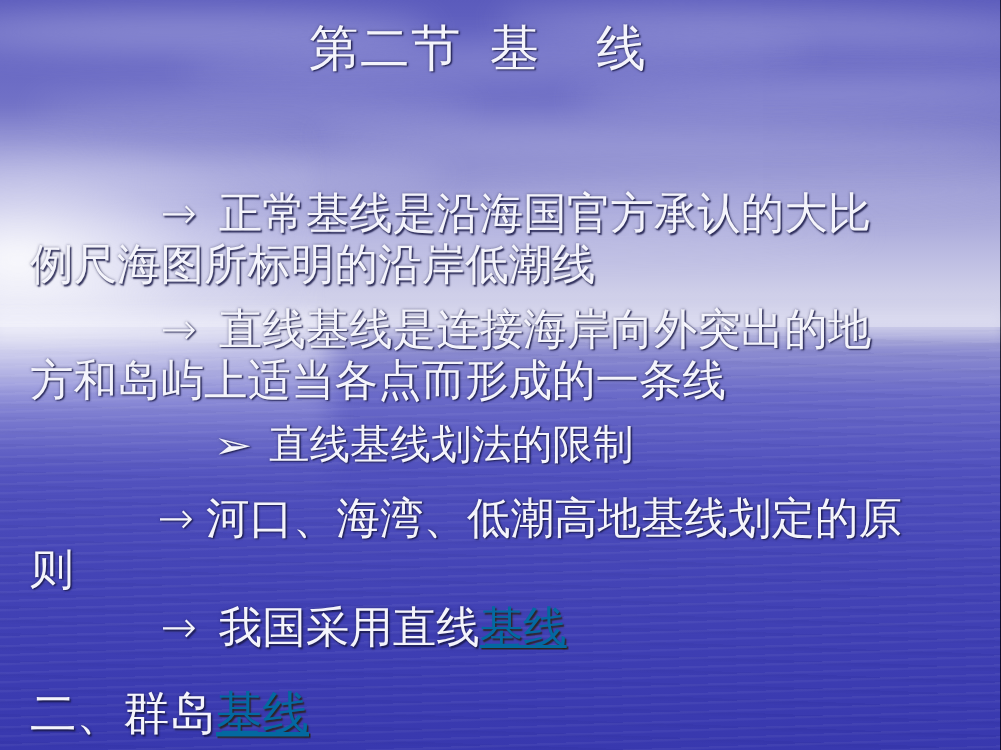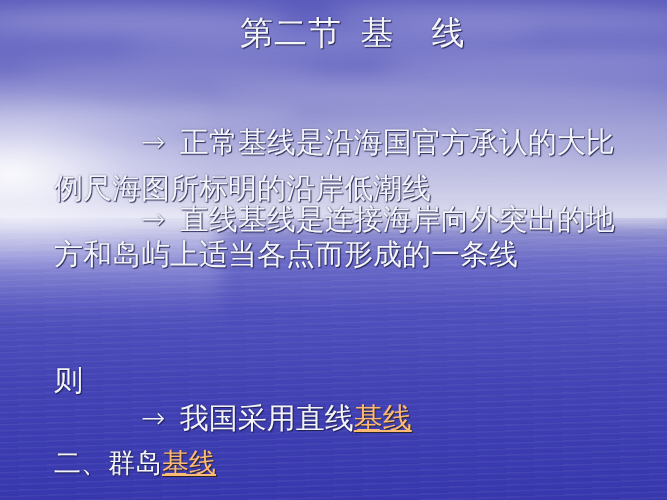--- a/index.html
+++ b/index.html
@@ -112,58 +112,57 @@
         rgba(20,20,90,0.12) 1px,
         rgba(0,0,0,0) 3px,
         rgba(0,0,0,0) 9px);
   }
 
   
   .content {
     position: absolute;
     inset: 0;
     color: #ffffff;
-    margin-left: 34px;
   }
   .txt {
     position: absolute;
     color: #f4f4fb;
     text-shadow: 1px 1px 1px rgba(25,25,70,0.85), 0 0 2px rgba(25,25,70,0.5);
     white-space: pre;
     line-height: 1.0;
   }
   .serif { font-family: "Liberation Serif", "DejaVu Serif", serif; }
   .sans  { font-family: "Liberation Sans", "DejaVu Sans", sans-serif; }
 
   .slide-title {
     left: 206px; top: 17px;
     font-size: 33px;
     letter-spacing: 1px;
   }
   .h1-a { left: 36px;  top: 77px;  font-size: 31px; }
   .p1   { left: 107px; top: 128px; font-size: 29px; }
-  .p1b  { left: 20px;  top: 174px; font-size: 29px; }
+  .p1b  { left: 20px;  top: 163px; font-size: 29px; }
   .p2   { left: 107px; top: 205px; font-size: 29px; }
   .p2b  { left: 20px;  top: 240px; font-size: 29px; }
   .p3   { left: 145px; top: 283px; font-size: 27px; }
   .p4   { left: 105px; top: 331px; font-size: 29px; }
   .p4b  { left: 20px;  top: 366px; font-size: 29px; }
   .p5   { left: 107px; top: 404px; font-size: 29px; }
-  .h1-b { left: 20px;  top: 450px; font-size: 27px; }
+  .h1-b { left: 20px;  top: 460px; font-size: 31px; }
 
   .arrow  { font-family: "DejaVu Sans", sans-serif; font-weight: 300; }
   .bullet {
     font-family: "DejaVu Sans", sans-serif;
     font-size: 0.92em;
     display: inline-block;
     transform: scaleX(1.25);
   }
 
   a.link, .link {
-    color: #fdba74;
+    color: #0369a1;
     text-decoration: underline;
     text-underline-offset: 2px;
     text-shadow: 1px 1px 1px rgba(40,30,0,0.8);
   }
 </style>
 </head>
 <body>
 
 <div id="slide">
 
@@ -188,21 +187,23 @@
 
     <div class="txt serif slide-title">第二节  基    线</div>
 
 
     <div class="txt serif p1"><span class="arrow">→</span><span>  正常基线是沿海国官方承认的大比</span></div>
     <div class="txt serif p1b">例尺海图所标明的沿岸低潮线</div>
 
     <div class="txt serif p2b">方和岛屿上适当各点而形成的一条线</div>
     <div class="txt serif p2"><span class="arrow">→</span><span>  直线基线是连接海岸向外突出的地</span></div>
 
-
+    <div class="txt serif p3"><span class="bullet">➢</span><span>  直线基线划法的限制</span></div>
+
+    <div class="txt sans p4"><span class="arrow">→</span><span> 河口、海湾、低潮高地基线划定的原</span></div>
     <div class="txt sans p4b">则</div>
 
     <div class="txt serif p5"><span class="arrow">→</span><span>  我国采用直线</span><a href="#" class="link">基线</a></div>
 
     <div class="txt serif h1-b"><span>二、群岛</span><a href="#" class="link">基线</a></div>
 
   </div>
 </div>
 
 </body></html>

